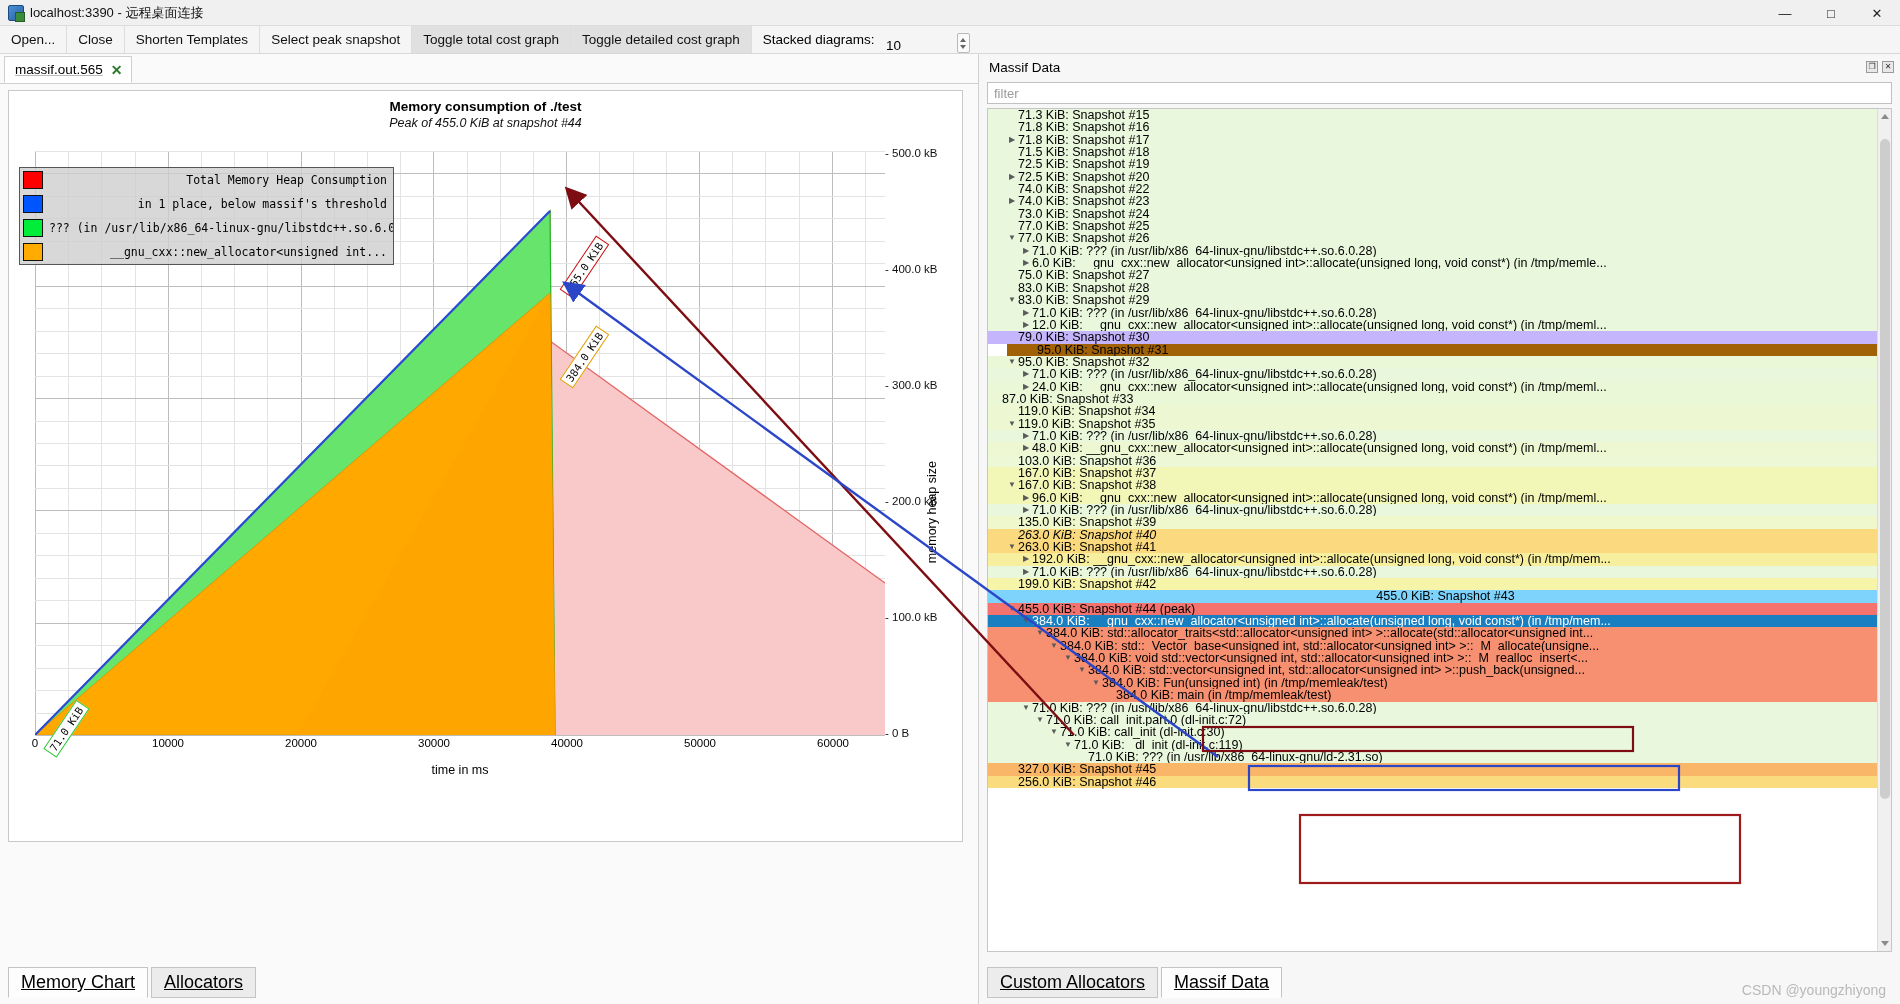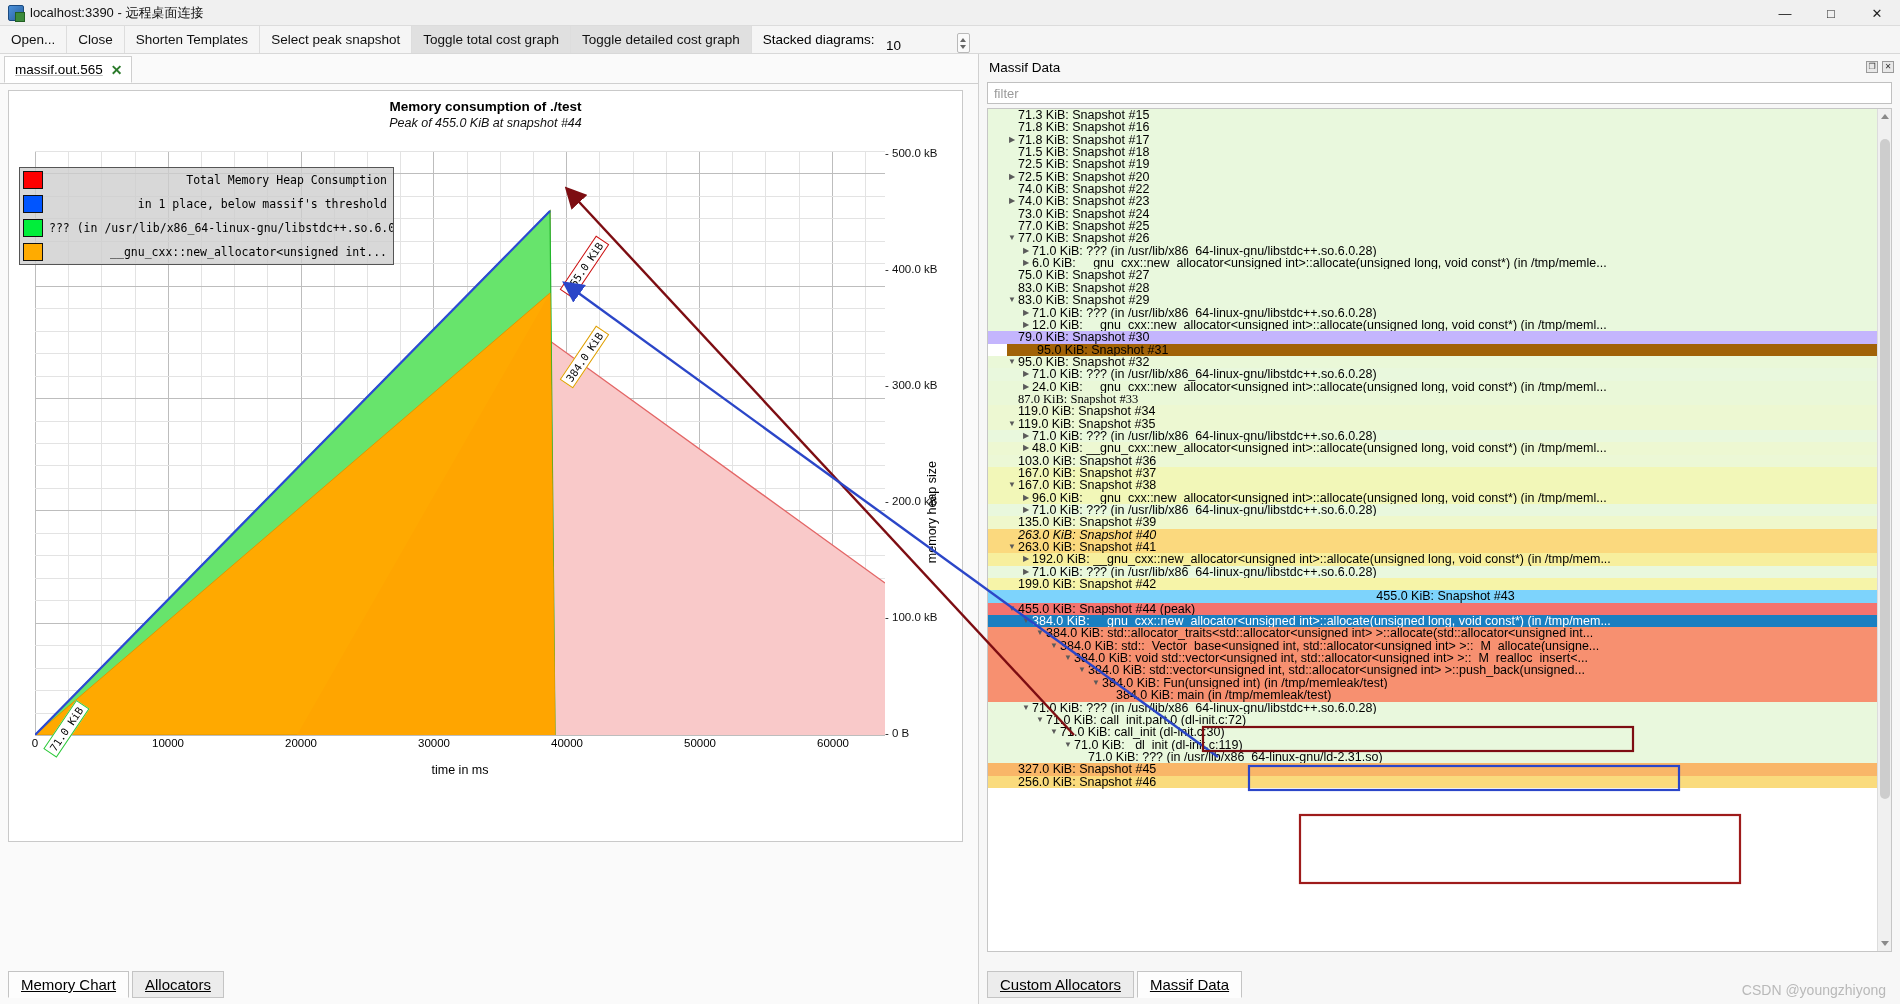--- a/index.html
+++ b/index.html
@@ -130,21 +130,21 @@
   
   .callout {
     position:absolute; font-family:"DejaVu Sans Mono","Liberation Mono",monospace;
     font-size:10.5px; padding:1px 3px; white-space:nowrap;
     background:#fff;
   }
 
   
   #lefttabs { position:absolute; left:8px; bottom:6px; display:flex; gap:3px; }
   .btab {
-    padding:4px 12px; font-size:15px; border:1px solid #c4c4c4;
+    padding:4px 12px; font-size:18px; border:1px solid #c4c4c4;
     background:#ececec;
   }
   .btab.active { background:#fdfdfd; border-bottom-color:#fdfdfd; }
   .btab .ul { text-decoration:underline; }
 
   
   #right { flex:1; position:relative; background:#f7f7f7; border-left:1px solid #d0d0d0;}
   #right-head {
     height:26px; display:flex; align-items:center; justify-content:space-between;
     padding:0 6px 0 10px; font-size:13.5px; background:#f7f7f7;
@@ -457,21 +457,21 @@
             <span class="tlabel">95.0 KiB: Snapshot #32</span>
           </div>
           <div class="trow" style="padding-left: 32px; background: rgb(233, 248, 221);">
             <span class="tri">▶</span>
             <span class="tlabel">71.0 KiB: ??? (in /usr/lib/x86_64-linux-gnu/libstdc++.so.6.0.28)</span>
           </div>
           <div class="trow" style="padding-left: 32px; background: rgb(234, 248, 216);">
             <span class="tri">▶</span>
             <span class="tlabel">24.0 KiB: __gnu_cxx::new_allocator&lt;unsigned int&gt;::allocate(unsigned long, void const*) (in /tmp/meml...</span>
           </div>
-          <div class="trow" style="padding-left: 18px; background: rgb(234, 248, 216); font-family: Liberation Serif, serif;">
+          <div class="trow" style="padding-left: 2px; background: rgb(234, 248, 216);">
             <span class="tri none"></span>
             <span class="tlabel">87.0 KiB: Snapshot #33</span>
           </div>
           <div class="trow" style="padding-left: 18px; background: rgb(237, 248, 210);">
             <span class="tri none"></span>
             <span class="tlabel">119.0 KiB: Snapshot #34</span>
           </div>
           <div class="trow" style="padding-left: 18px; background: rgb(237, 248, 210);">
             <span class="tri">▼</span>
             <span class="tlabel">119.0 KiB: Snapshot #35</span>

